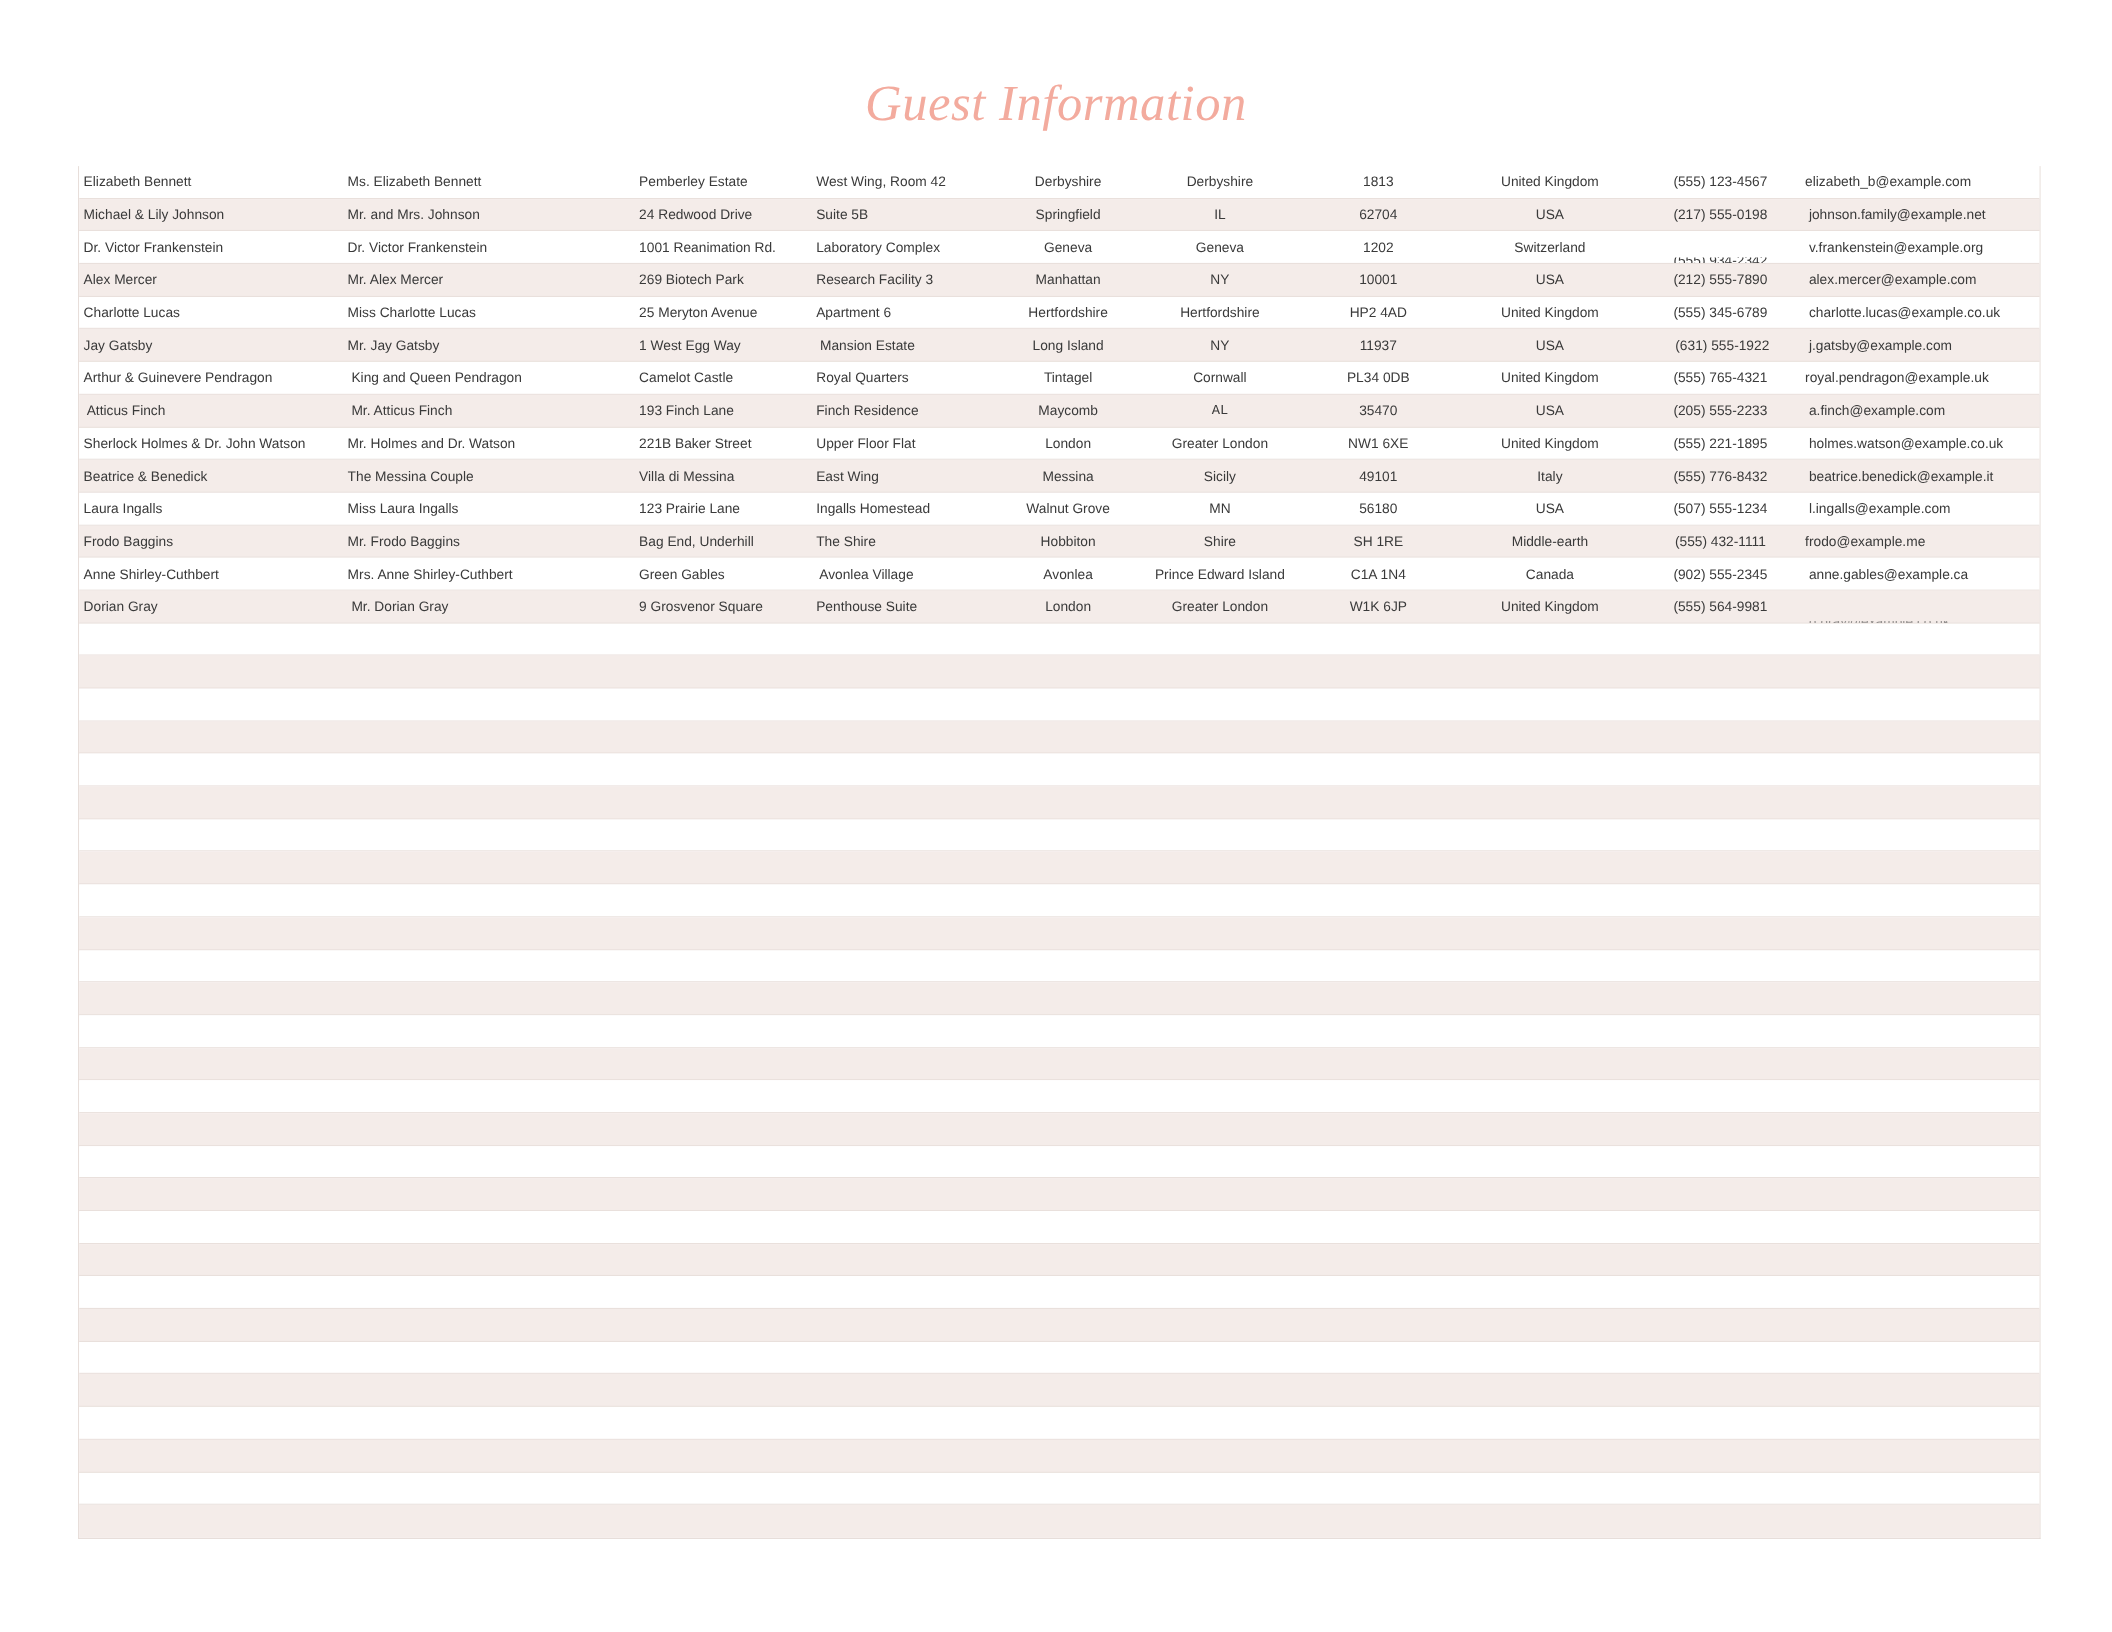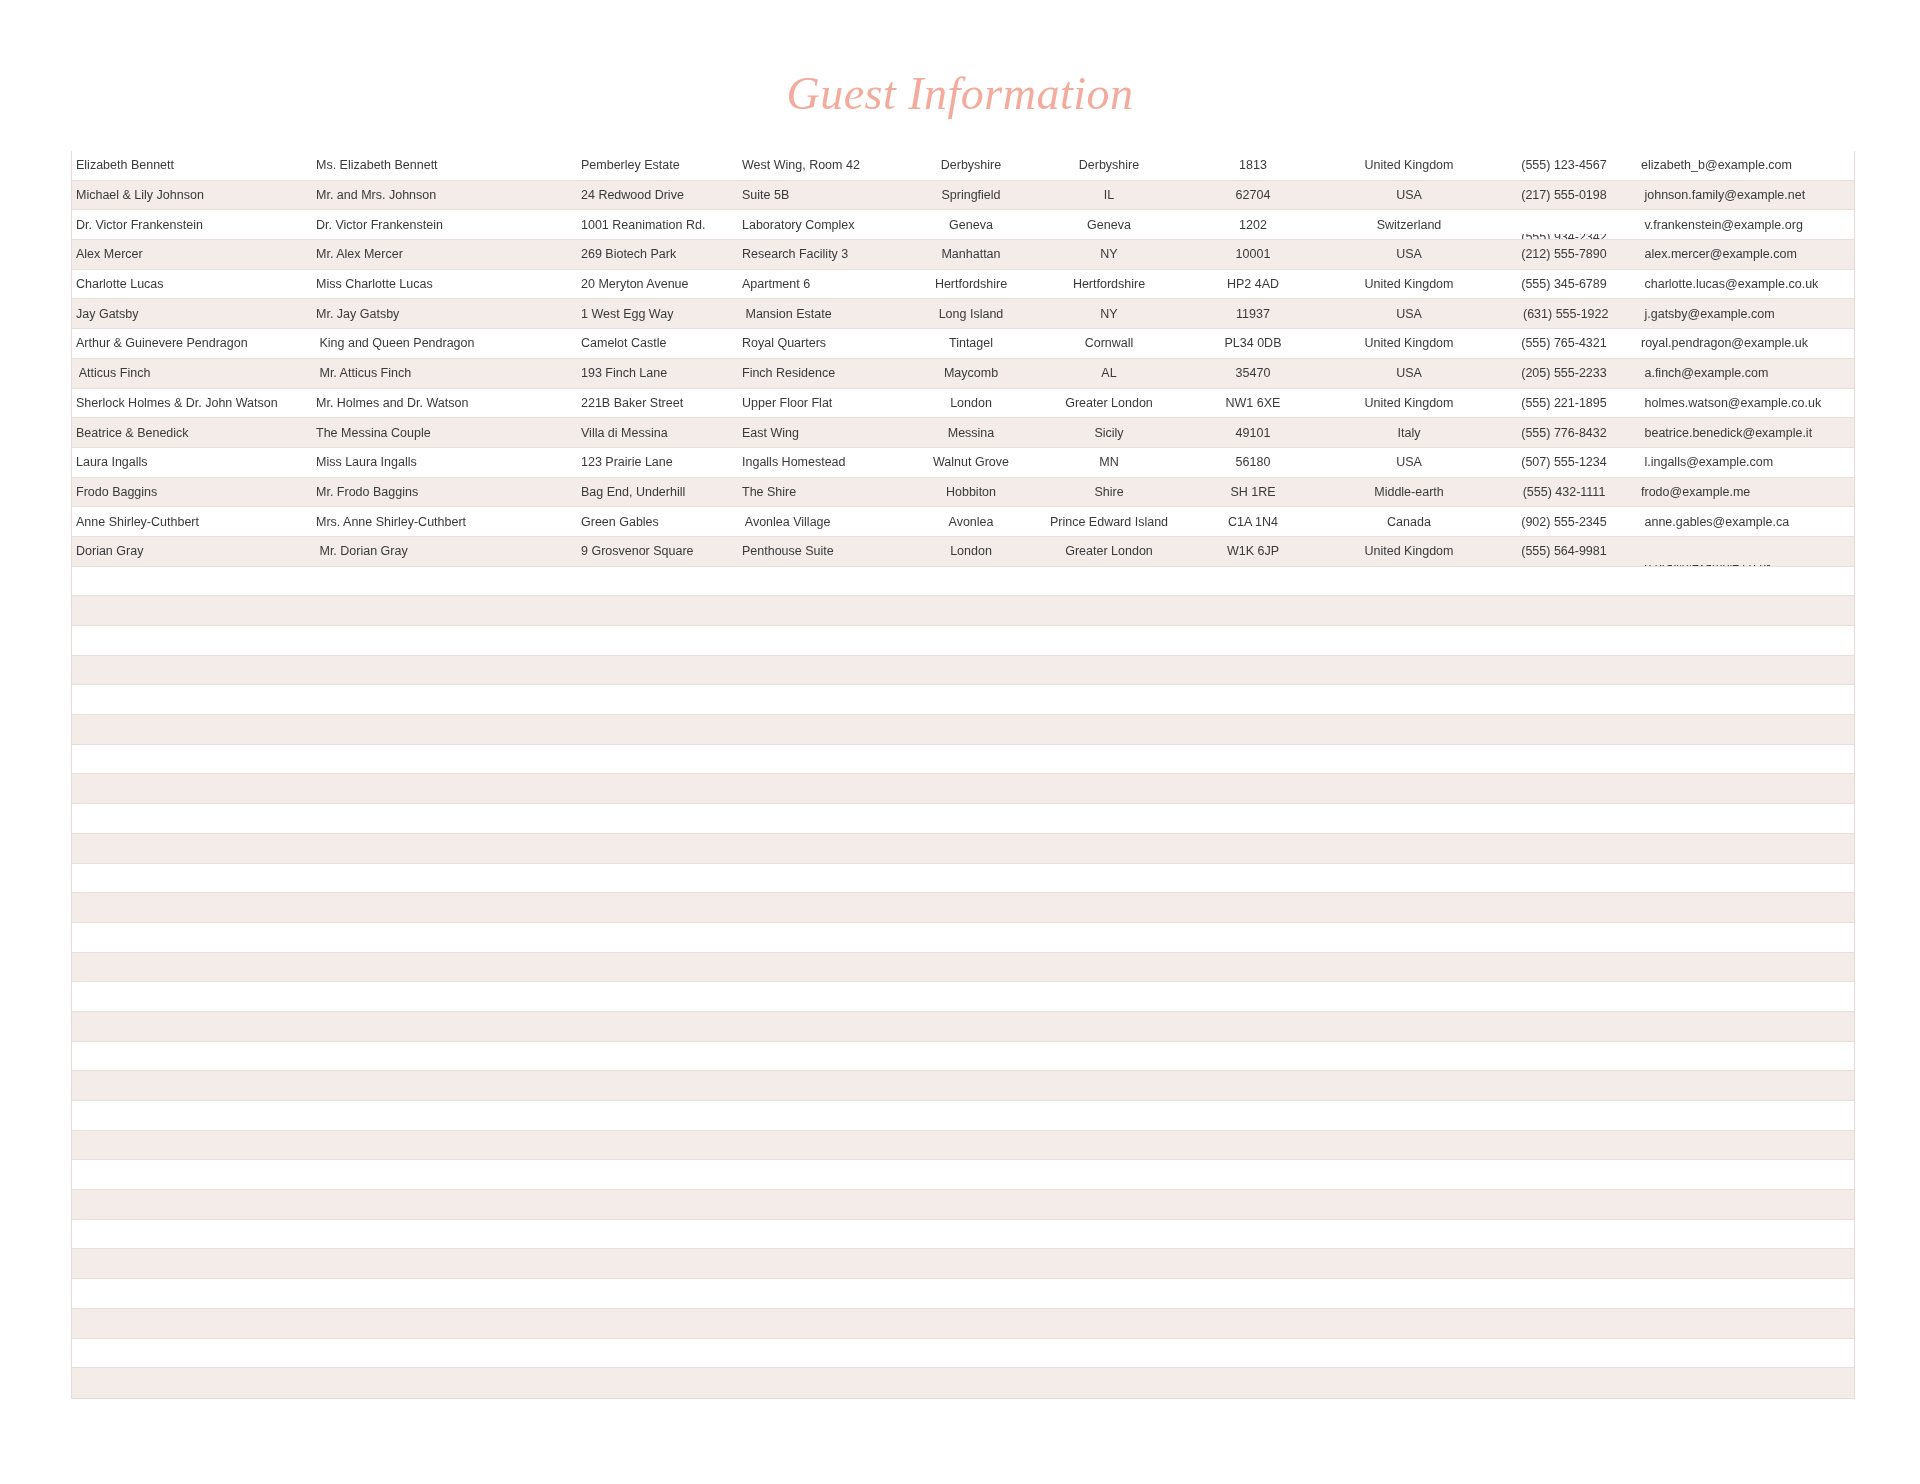--- a/index.html
+++ b/index.html
@@ -131,21 +131,21 @@
         <div class="cell al-center" style="width: 130px; padding-left: 0px;">Manhattan</div>
         <div class="cell al-center" style="width: 146px; padding-left: 0px;">NY</div>
         <div class="cell al-center" style="width: 142px; padding-left: 0px;">10001</div>
         <div class="cell al-center" style="width: 170px; padding-left: 0px;">USA</div>
         <div class="cell al-center" style="width: 140px; padding-left: 0px;">(212) 555-7890</div>
         <div class="cell al-left" style="width: 220px; padding-left: 7px;"> alex.mercer@example.com</div>
       </div>
       <div class="row">
         <div class="cell al-left" style="width: 244px; padding-left: 4px;">Charlotte Lucas</div>
         <div class="cell al-left" style="width: 262px; padding-left: 0px;">Miss Charlotte Lucas</div>
-        <div class="cell al-left" style="width: 158px; padding-left: 3px;">20 Meryton Avenue</div>
+        <div class="cell al-left" style="width: 158px; padding-left: 3px;">25 Meryton Avenue</div>
         <div class="cell al-left" style="width: 170px; padding-left: 6px;">Apartment 6</div>
         <div class="cell al-center" style="width: 130px; padding-left: 0px;">Hertfordshire</div>
         <div class="cell al-center" style="width: 146px; padding-left: 0px;">Hertfordshire</div>
         <div class="cell al-center" style="width: 142px; padding-left: 0px;">HP2 4AD</div>
         <div class="cell al-center" style="width: 170px; padding-left: 0px;">United Kingdom</div>
         <div class="cell al-center" style="width: 140px; padding-left: 0px;">(555) 345-6789</div>
         <div class="cell al-left" style="width: 220px; padding-left: 7px;"> charlotte.lucas@example.co.uk</div>
       </div>
       <div class="row shade">
         <div class="cell al-left" style="width: 244px; padding-left: 4px;">Jay Gatsby</div>
@@ -170,21 +170,21 @@
         <div class="cell al-center" style="width: 170px; padding-left: 0px;">United Kingdom</div>
         <div class="cell al-center" style="width: 140px; padding-left: 0px;">(555) 765-4321</div>
         <div class="cell al-left" style="width: 220px; padding-left: 7px;">royal.pendragon@example.uk</div>
       </div>
       <div class="row shade">
         <div class="cell al-left" style="width: 244px; padding-left: 4px;"> Atticus Finch</div>
         <div class="cell al-left" style="width: 262px; padding-left: 0px;"> Mr. Atticus Finch</div>
         <div class="cell al-left" style="width: 158px; padding-left: 3px;">193 Finch Lane</div>
         <div class="cell al-left" style="width: 170px; padding-left: 6px;">Finch Residence</div>
         <div class="cell al-center" style="width: 130px; padding-left: 0px;">Maycomb</div>
-        <div class="cell al-center" style="width: 146px; padding-left: 0px;">AL</div>
+        <div class="cell al-center" style="width: 146px; padding-left: 0px; font-family: Liberation Mono, monospace;">AL</div>
         <div class="cell al-center" style="width: 142px; padding-left: 0px;">35470</div>
         <div class="cell al-center" style="width: 170px; padding-left: 0px;">USA</div>
         <div class="cell al-center" style="width: 140px; padding-left: 0px;">(205) 555-2233</div>
         <div class="cell al-left" style="width: 220px; padding-left: 7px;"> a.finch@example.com</div>
       </div>
       <div class="row">
         <div class="cell al-left" style="width: 244px; padding-left: 4px;">Sherlock Holmes &amp; Dr. John Watson</div>
         <div class="cell al-left" style="width: 262px; padding-left: 0px;">Mr. Holmes and Dr. Watson</div>
         <div class="cell al-left" style="width: 158px; padding-left: 3px;">221B Baker Street</div>
         <div class="cell al-left" style="width: 170px; padding-left: 6px;">Upper Floor Flat</div>

